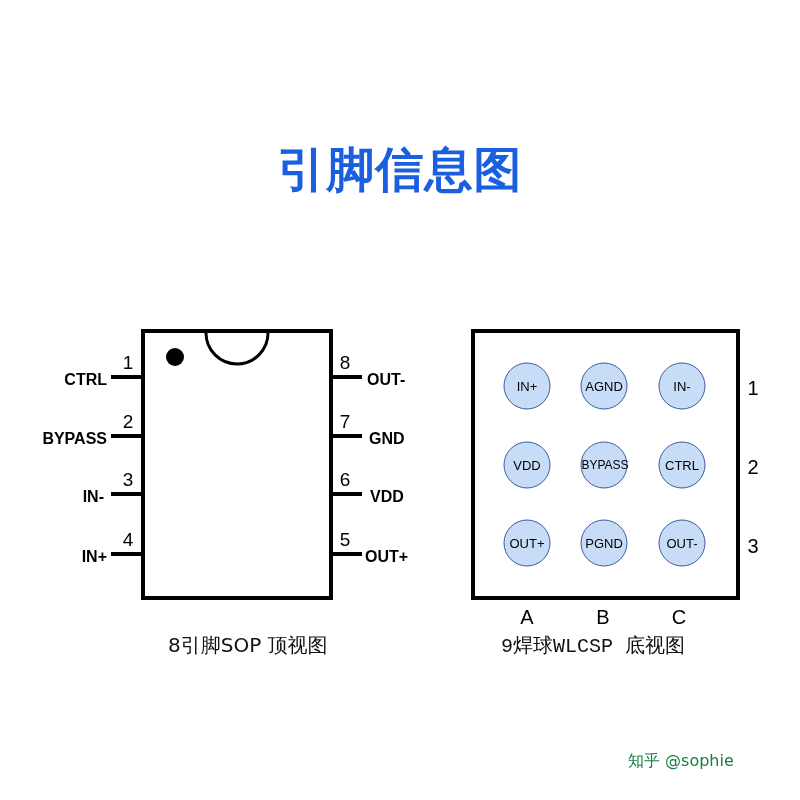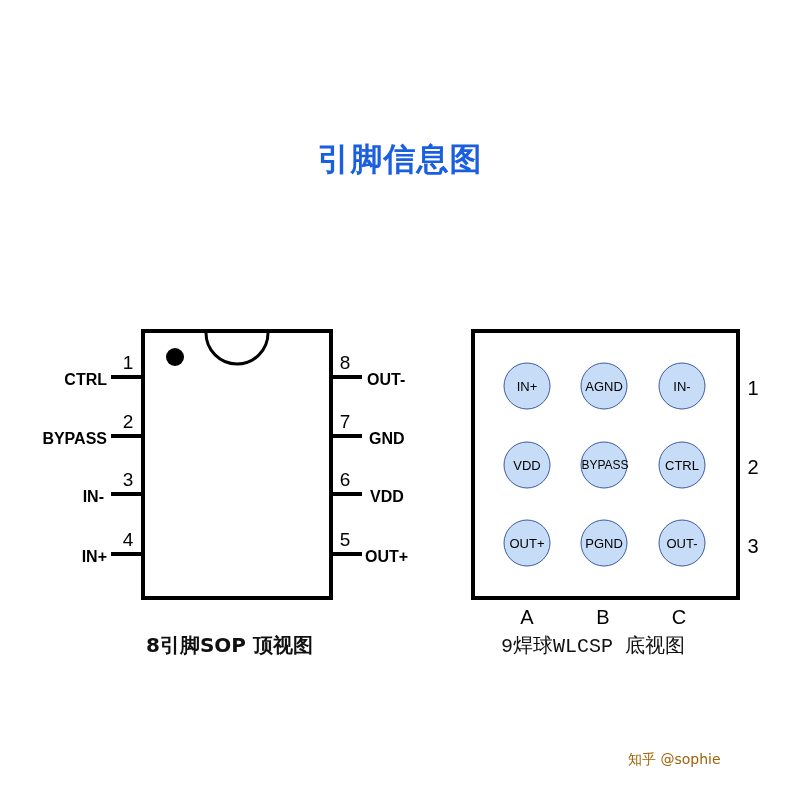--- a/index.html
+++ b/index.html
@@ -1,20 +1,20 @@
 <!DOCTYPE html>
 <html><head>
 <meta charset="utf-8">
 <style>
   html, body { margin:0; padding:0; background:#ffffff; }
   body { width:800px; height:800px; position:relative; overflow:hidden; font-family:"Liberation Sans", sans-serif; color:#000; }
-  .title { position:absolute; left:0; width:800px; top:138px; text-align:center; font-size:32px; font-weight:bold; color:#1a5fe0; font-family:"DejaVu Sans", sans-serif; letter-spacing:1px; }
+  .title { position:absolute; left:0; width:800px; top:138px; text-align:center; font-size:48px; font-weight:bold; color:#1a5fe0; font-family:"DejaVu Sans", sans-serif; letter-spacing:1px; }
   svg.diagram { position:absolute; left:0; top:0; }
   .caption { position:absolute; top:632px; font-size:20px; color:#111; font-family:"DejaVu Sans", sans-serif; }
-  .watermark { position:absolute; left:628px; top:751px; font-size:14px; color:#a16207; font-family:"DejaVu Sans", sans-serif; }
+  .watermark { position:absolute; left:628px; top:751px; font-size:16px; color:#15803d; font-family:"DejaVu Sans", sans-serif; }
 </style>
 </head>
 <body>
 
 <div class="title">引脚信息图</div>
 
 <svg class="diagram" width="800" height="800" viewBox="0 0 800 800">
 
   <g>
     <rect x="143" y="331" width="188" height="267" fill="none" stroke="#000" stroke-width="4"></rect>
@@ -109,16 +109,16 @@
     <text x="753" y="395" font-size="20" text-anchor="middle" font-family="Liberation Sans, sans-serif">1</text>
     <text x="753" y="474" font-size="20" text-anchor="middle" font-family="Liberation Sans, sans-serif">2</text>
     <text x="753" y="553" font-size="20" text-anchor="middle" font-family="Liberation Sans, sans-serif">3</text>
 
     <text x="527" y="624" font-size="20" text-anchor="middle" font-family="Liberation Sans, sans-serif">A</text>
     <text x="603" y="624" font-size="20" text-anchor="middle" font-family="Liberation Sans, sans-serif">B</text>
     <text x="679" y="624" font-size="20" text-anchor="middle" font-family="Liberation Sans, sans-serif">C</text>
   </g>
 </svg>
 
-<div class="caption" style="left:146px;font-weight:bold;">8引脚SOP 顶视图</div>
+<div class="caption" style="left:168px;">8引脚SOP 顶视图</div>
 <div class="caption" style="left:501px;font-family:Liberation Mono, monospace;">9焊球WLCSP 底视图</div>
 
 <div class="watermark">知乎 @sophie</div>
 
 </body></html>

